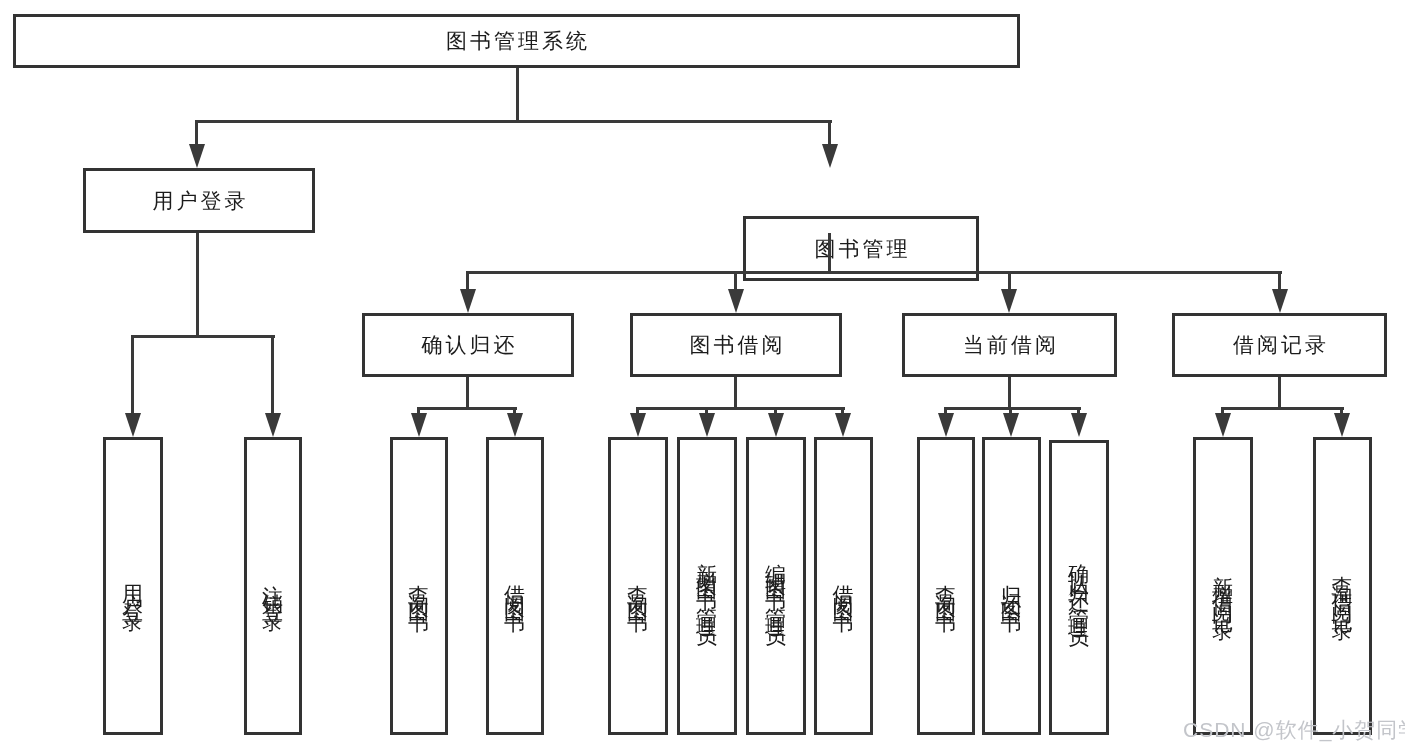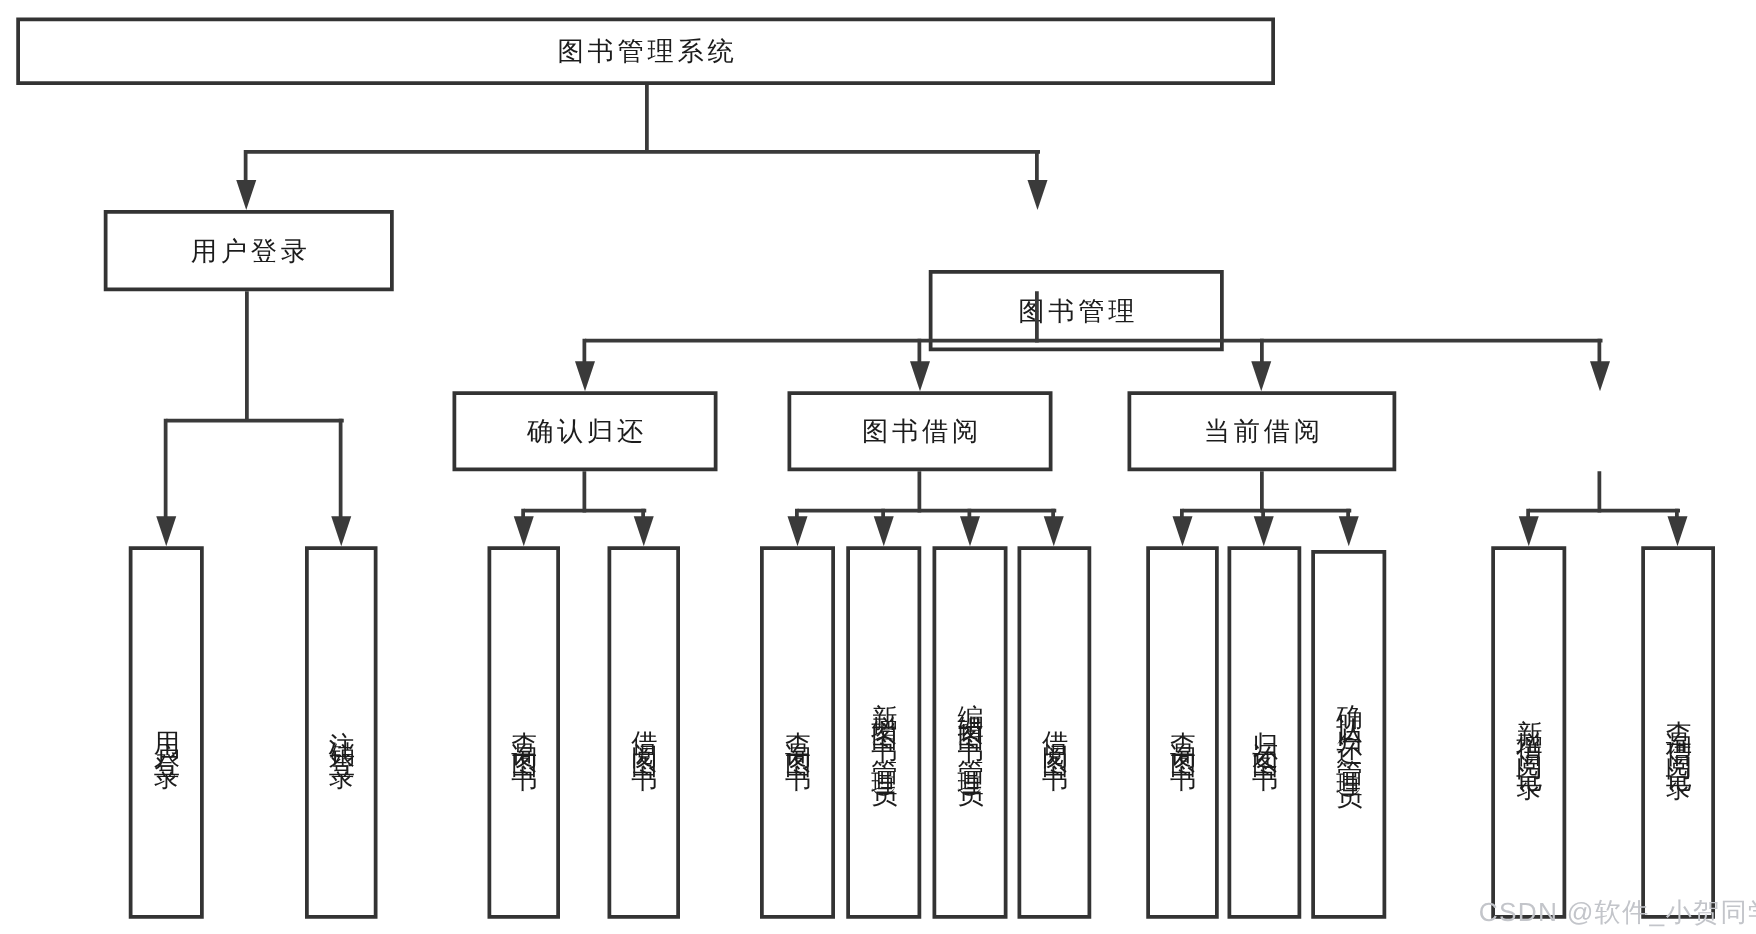--- a/index.html
+++ b/index.html
@@ -71,20 +71,23 @@
   <div class="arrow" style="left:1272px;top:289px;"></div>
 
   <div class="node h" style="left:362px;top:313px;width:212px;height:64px;">
     <span>确认归还</span>
   </div>
   <div class="node h" style="left:902px;top:313px;width:215px;height:64px;">
     <span>当前借阅</span>
   </div>
   <div class="node h" style="left:630px;top:313px;width:212px;height:64px;">
     <span>图书借阅</span>
+  </div>
+  <div class="node h" style="left:1172px;top:313px;width:215px;height:64px;">
+    <span>借阅记录</span>
   </div>
 
   <div class="vline" style="left:466px;top:377px;height:33px;"></div>
   <div class="hline" style="left:419px;top:407px;width:98px;"></div>
   <div class="vline" style="left:417px;top:407px;height:8px;"></div>
   <div class="arrow" style="left:411px;top:413px;"></div>
   <div class="vline" style="left:513px;top:407px;height:8px;"></div>
   <div class="arrow" style="left:507px;top:413px;"></div>
 
   <div class="vline" style="left:734px;top:377px;height:33px;"></div>

